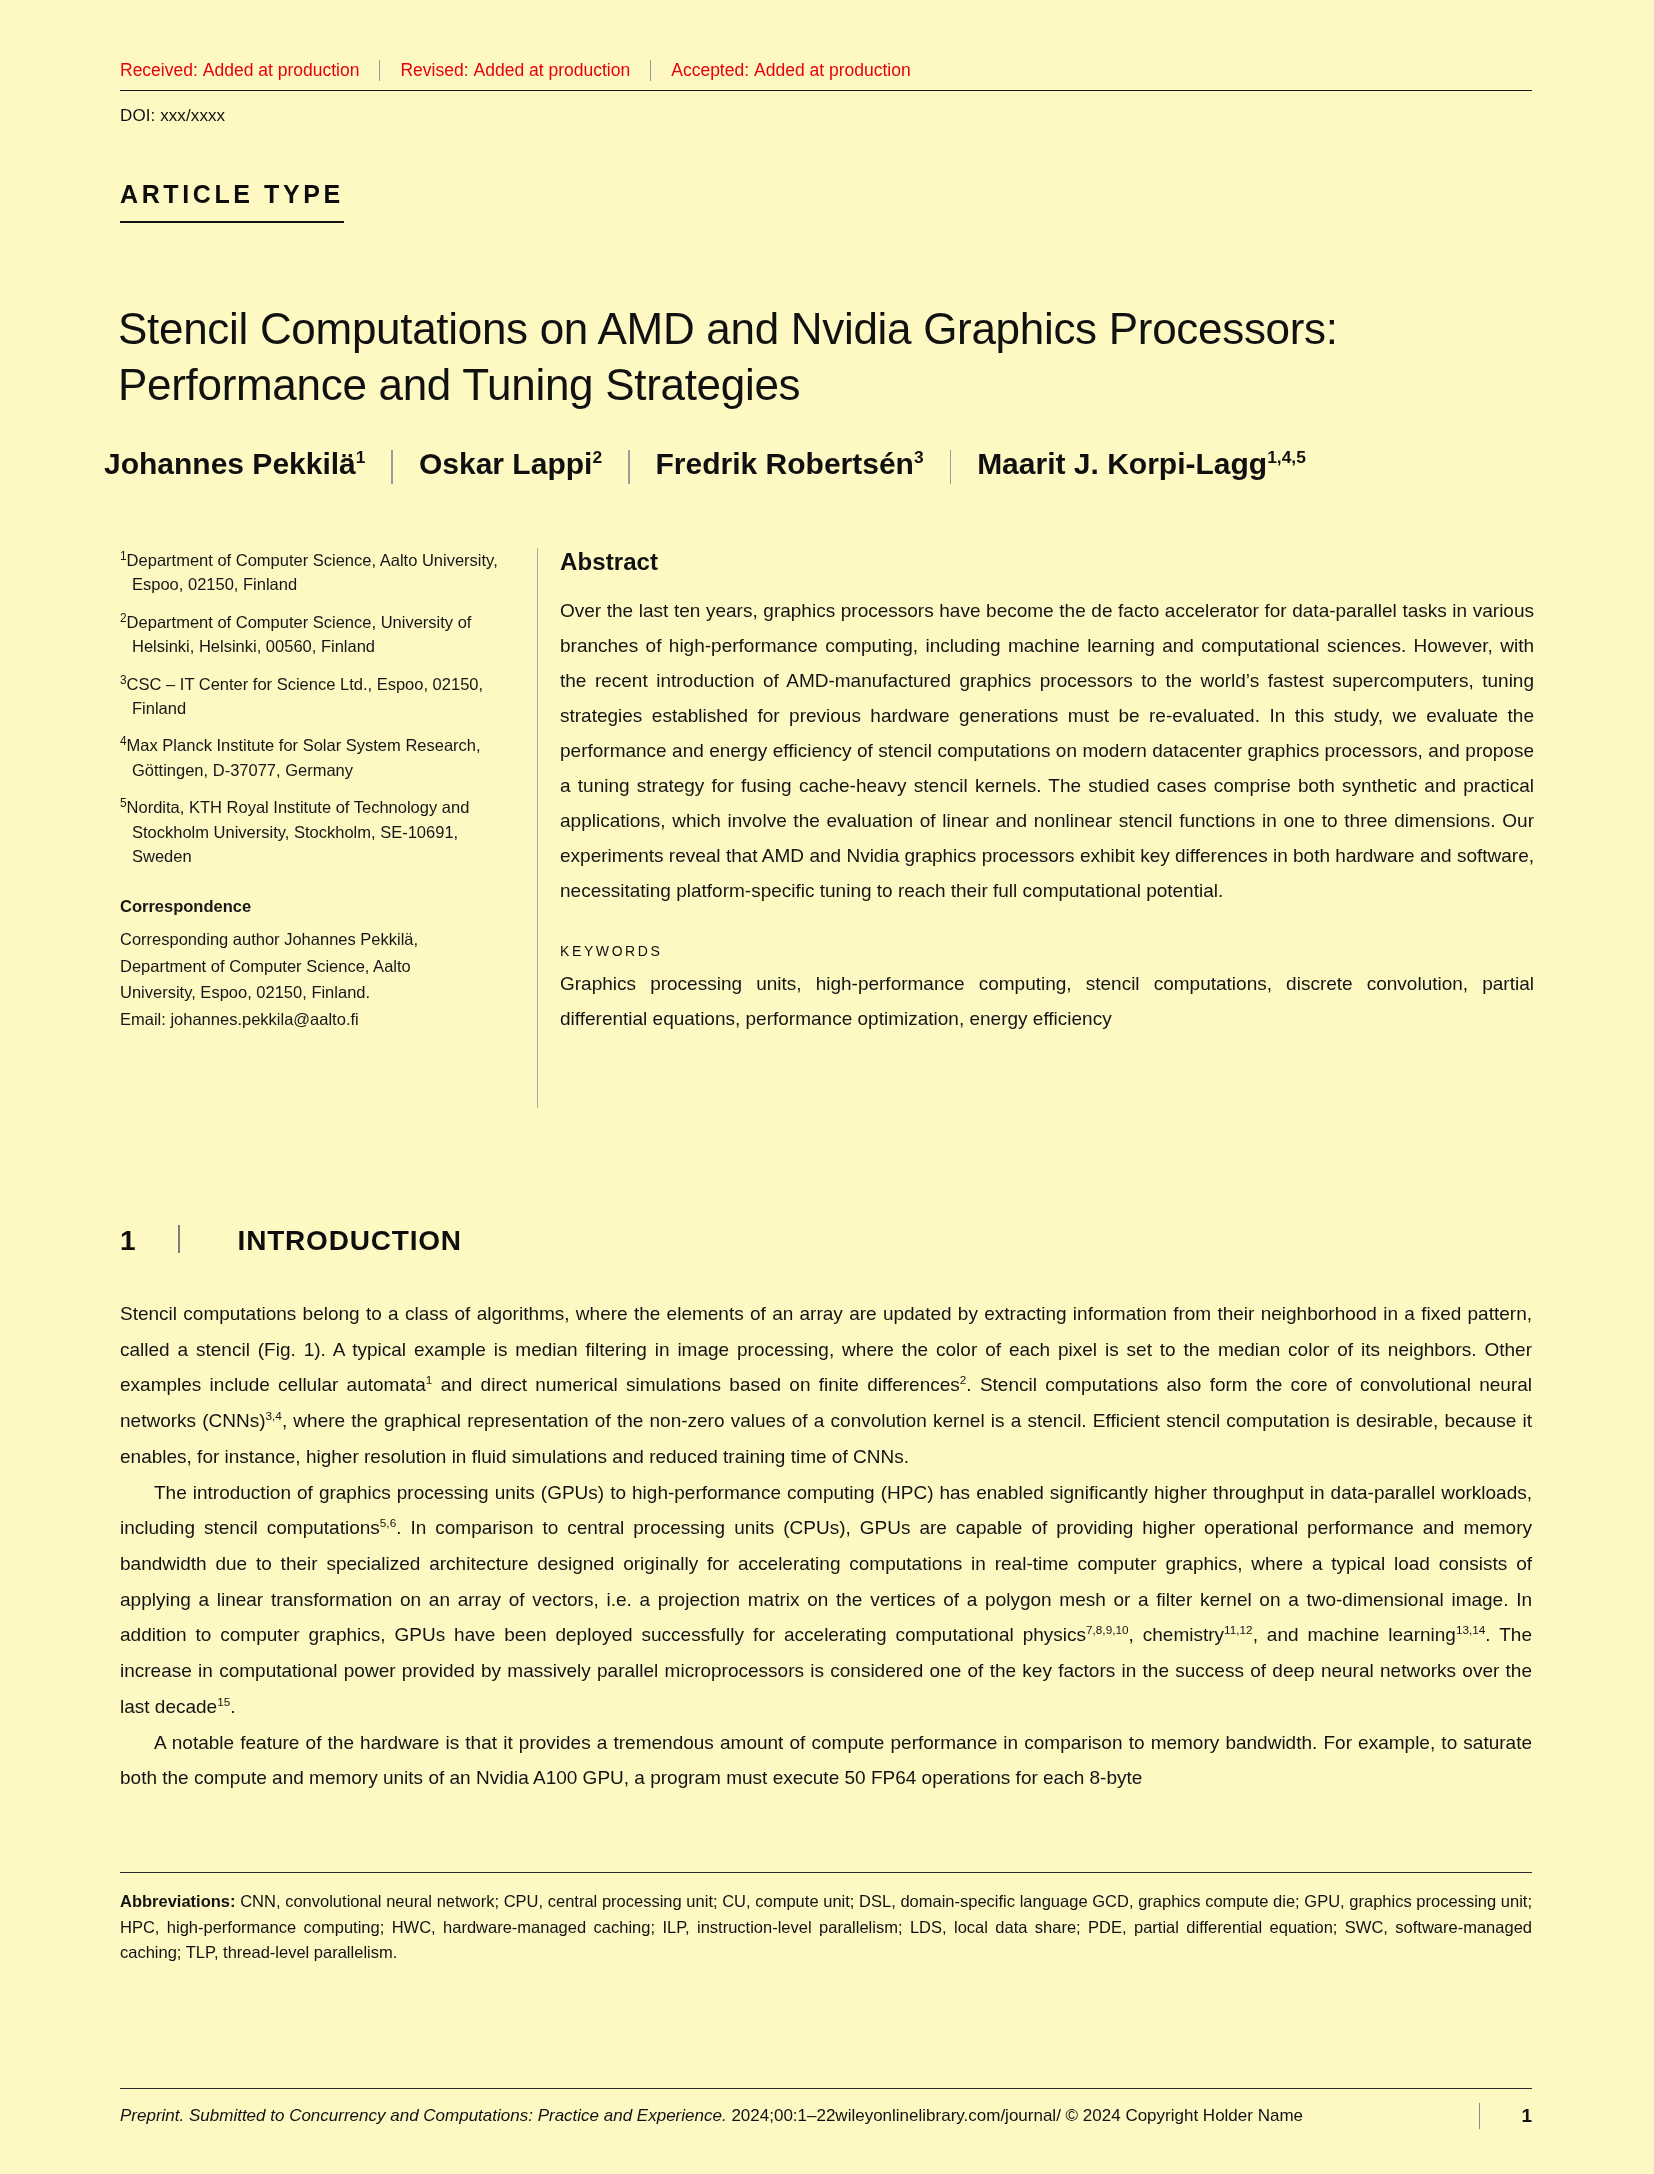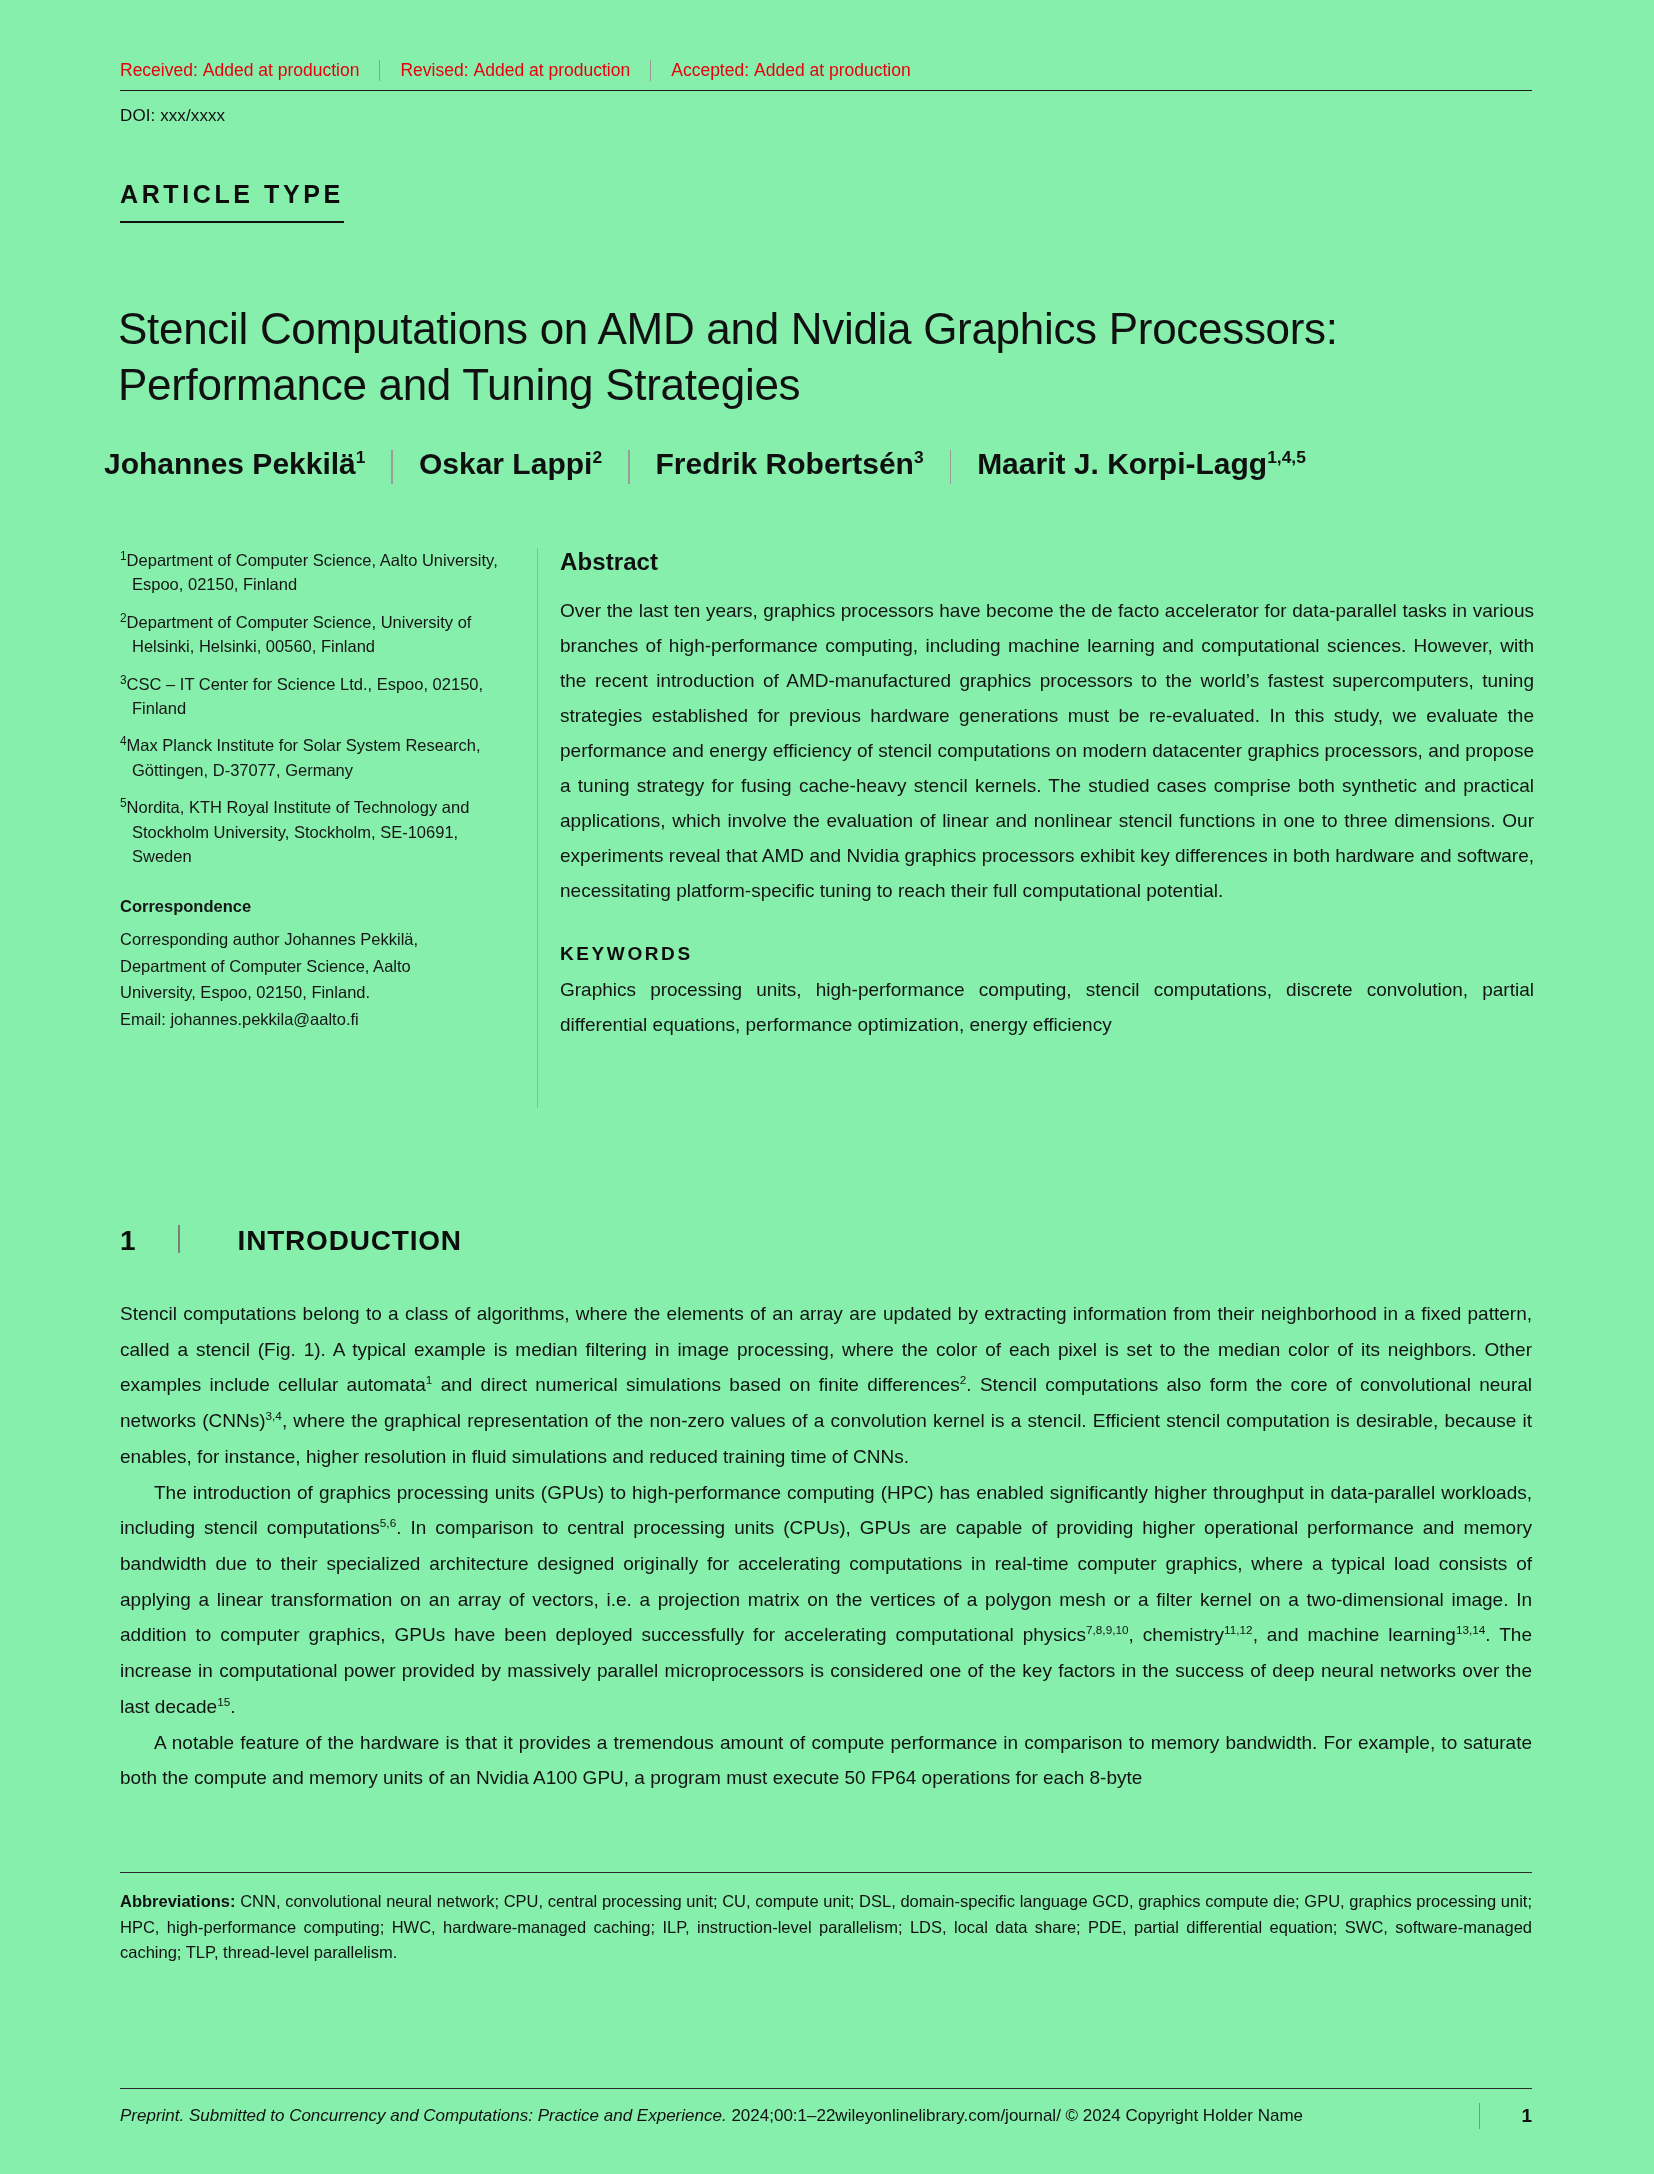--- a/index.html
+++ b/index.html
@@ -8,21 +8,21 @@
     background: #ffffff;
   }
   body {
     font-family: "Liberation Sans", sans-serif;
     color: #000000;
   }
   .page {
     position: relative;
     width: 1654px;
     height: 2174px;
-    background: #86efac;
+    background: #fef9c3;
     box-sizing: border-box;
     padding: 0;
     overflow: hidden;
   }
 
   
   .history-bar {
     position: absolute;
     left: 120px;
     top: 60px;
@@ -167,22 +167,22 @@
   }
   .abstract-body {
     font-size: 19px;
     line-height: 1.84;
     text-align: justify;
     color: #141414;
     hyphens: auto;
   }
   .kw-head {
     margin-top: 34px;
-    font-size: 19px;
-    font-weight: 700;
+    font-size: 14px;
+    font-weight: 400;
     letter-spacing: 2.6px;
     color: #0f0f0f;
     margin-bottom: 8px;
   }
   .kw-body {
     font-size: 19px;
     line-height: 1.84;
     text-align: justify;
     color: #141414;
   }

